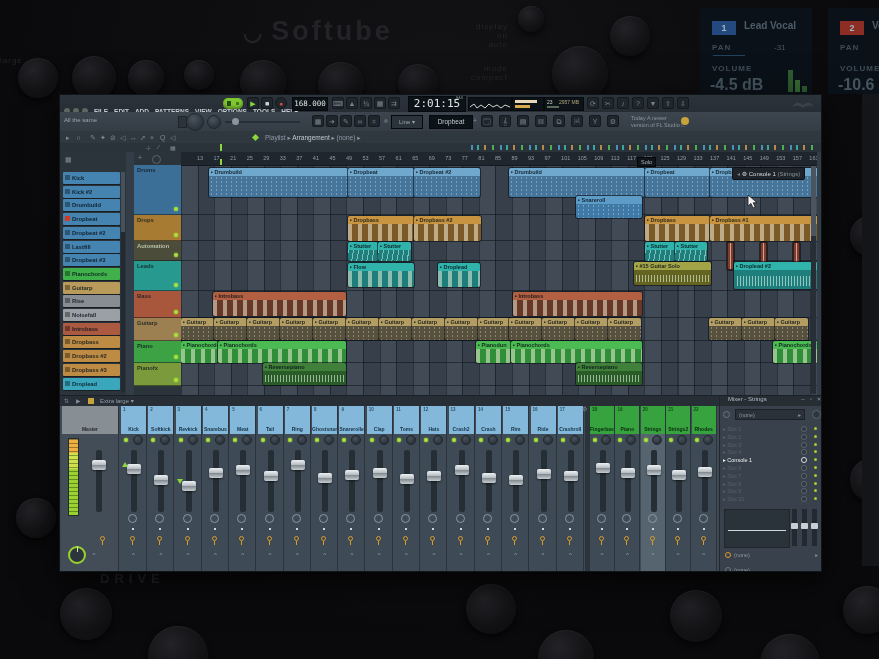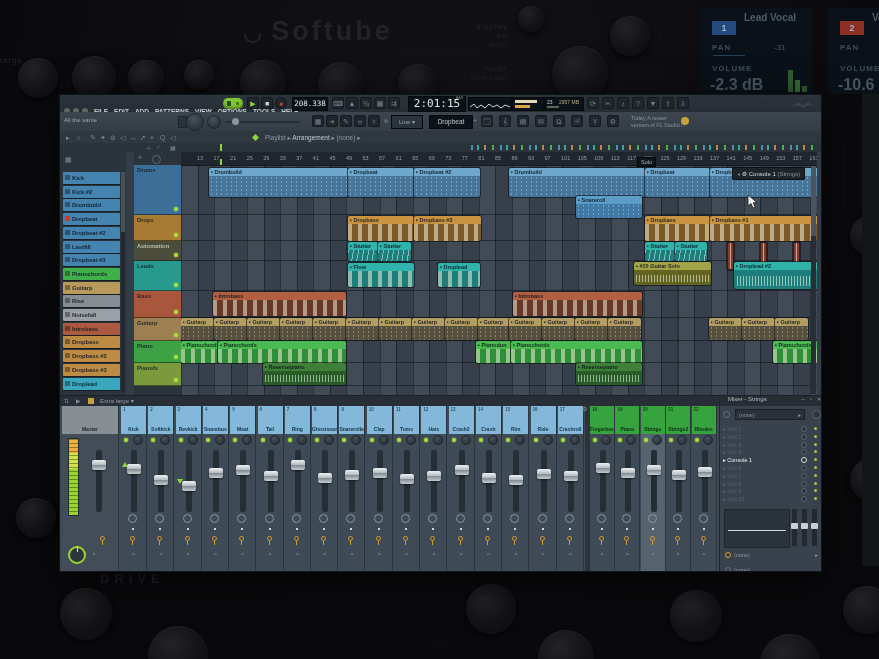--- a/index.html
+++ b/index.html
@@ -12,21 +12,21 @@
     background:radial-gradient(circle at 38% 30%, #232327, #131316 55%, #0c0c0e 100%);
     box-shadow:0 3px 6px rgba(0,0,0,.7), inset 0 1px 1px rgba(255,255,255,.05);}
   .brand{position:absolute;left:243px;top:16px;font-size:27px;letter-spacing:3px;color:#232327;font-weight:bold;}
   .brand .mark{font-size:22px;color:#232327;margin-right:6px;}
   .hwtxt{position:absolute;color:#232529;font-size:8px;line-height:9px;text-align:right;letter-spacing:1px;}
   .drive{position:absolute;left:100px;top:571px;font-size:13px;letter-spacing:5px;color:#212428;font-weight:bold;}
   .rightstrip{position:absolute;left:862px;top:92px;width:17px;height:474px;background:#151619;}
   .screen{position:absolute;top:8px;height:86px;background:#0a1118;overflow:hidden;}
   .scr-badge{position:absolute;left:12px;top:13px;width:24px;height:14px;text-align:center;
     font-size:9px;font-weight:bold;color:#9fb4c4;line-height:14px;}
-  .scr-name{position:absolute;left:44px;top:4px;font-size:10px;font-weight:bold;color:#4e5c6a;}
+  .scr-name{position:absolute;left:44px;top:12px;font-size:10px;font-weight:bold;color:#4e5c6a;}
   .scr-lbl{position:absolute;font-size:8px;font-weight:bold;color:#3e4c58;letter-spacing:1px;}
   .scr-val{position:absolute;font-size:8px;color:#4a5864;}
   .scr-vol{position:absolute;left:10px;top:68px;font-size:16px;font-weight:bold;color:#46545f;}
   .scr-line{position:absolute;left:13px;top:47px;width:32px;height:1px;background:#24425e;}
   .scr-meter{position:absolute;width:5px;background:#2e5c30;}
   
   #flwin{position:absolute;left:59px;top:94px;width:763px;height:478px;background:#39434e;
     border:1px solid #10151a;box-shadow:0 10px 34px rgba(0,0,0,.7);box-sizing:border-box;overflow:hidden;}
   .mbar{position:absolute;left:0;top:0;width:100%;height:17px;background:linear-gradient(#2c343b,#262d34);}
   .mdots span{display:inline-block;width:6px;height:6px;border-radius:50%;background:#5c675f;margin-right:3px;}
@@ -190,21 +190,21 @@
   <div class="hwtxt" style="left:0px;top:56px;width:34px;text-align:left;">large</div>
   <div class="drive">DRIVE</div>
 
   <div class="screen" style="left:700px;width:112px;">
     <div class="scr-badge" style="background:#24497e;" title="Lead Vocal">1</div>
     <div class="scr-name">Lead Vocal</div>
     <div class="scr-lbl" style="left:12px;top:35px;">PAN</div>
     <div class="scr-val" style="left:74px;top:35px;">-31</div>
     <div class="scr-line"></div>
     <div class="scr-lbl" style="left:12px;top:56px;">VOLUME</div>
-    <div class="scr-vol">-2.3 dB</div>
+    <div class="scr-vol">-4.5 dB</div>
     <div class="scr-meter" style="left:88px;top:62px;height:22px;"></div>
     <div class="scr-meter" style="left:95px;top:72px;height:12px;background:#356a34;"></div>
     <div class="scr-meter" style="left:102px;top:78px;height:6px;"></div>
   </div>
   <div class="screen" style="left:828px;width:51px;">
     <div class="scr-badge" style="background:#8c2e24;">2</div>
     <div class="scr-name">Voc</div>
     <div class="scr-lbl" style="left:12px;top:35px;">PAN</div>
     <div class="scr-lbl" style="left:12px;top:56px;">VOLUME</div>
     <div class="scr-vol">-10.6</div>
@@ -215,21 +215,21 @@
     <div class="mbar">
       <span class="mdots" style="position:absolute;left:4px;top:5px;"><span></span><span></span><span></span></span>
       <span id="menuitems" style="position:absolute;left:34px;top:5px;"><span class="menu-it">FILE</span><span class="menu-it">EDIT</span><span class="menu-it">ADD</span><span class="menu-it">PATTERNS</span><span class="menu-it">VIEW</span><span class="menu-it">OPTIONS</span><span class="menu-it">TOOLS</span><span class="menu-it">HELP</span></span>
       <span class="swgreen">
           <i></i>
           <b></b>
         </span>
       <span class="tbtn" style="left:187px;color:#8bd63a;">▶</span>
       <span class="tbtn" style="left:201px;color:#cfd6da;">■</span>
       <span class="tbtn" style="left:215px;color:#d04a36;border-radius:7px;">●</span>
-      <span class="lcd" style="left:232px;top:2px;width:34px;height:12px;font-size:7.5px;line-height:12px;font-family:'DejaVu Sans Mono',monospace;">208.338</span>
+      <span class="lcd" style="left:232px;top:2px;width:34px;height:12px;font-size:7.5px;line-height:12px;font-family:'DejaVu Sans Mono',monospace;">168.000</span>
       <span class="tbtn" style="left:272px;">⌨</span>
       <span class="tbtn" style="left:286px;">▲</span>
       <span class="tbtn" style="left:300px;">¾</span>
       <span class="tbtn" style="left:314px;">▦</span>
       <span class="tbtn" style="left:328px;">⇉</span>
       <span class="lcd" style="left:348px;top:1px;width:56px;height:14px;font-size:11px;line-height:14px;font-family:'DejaVu Sans Mono',monospace;">2:01:15</span>
       <span style="position:absolute;left:396px;top:1px;font-size:3.5px;color:#7d8a84;">BAR</span>
       <span class="lcd" style="left:408px;top:2px;width:42px;height:12px;">
         <svg width="42" height="12">
             <polyline points="1,7 5,4 8,8 12,5 16,8 20,4 24,7 28,5 32,8 36,5 41,7" fill="none" stroke="#cdd8cd" stroke-width="1"></polyline>

